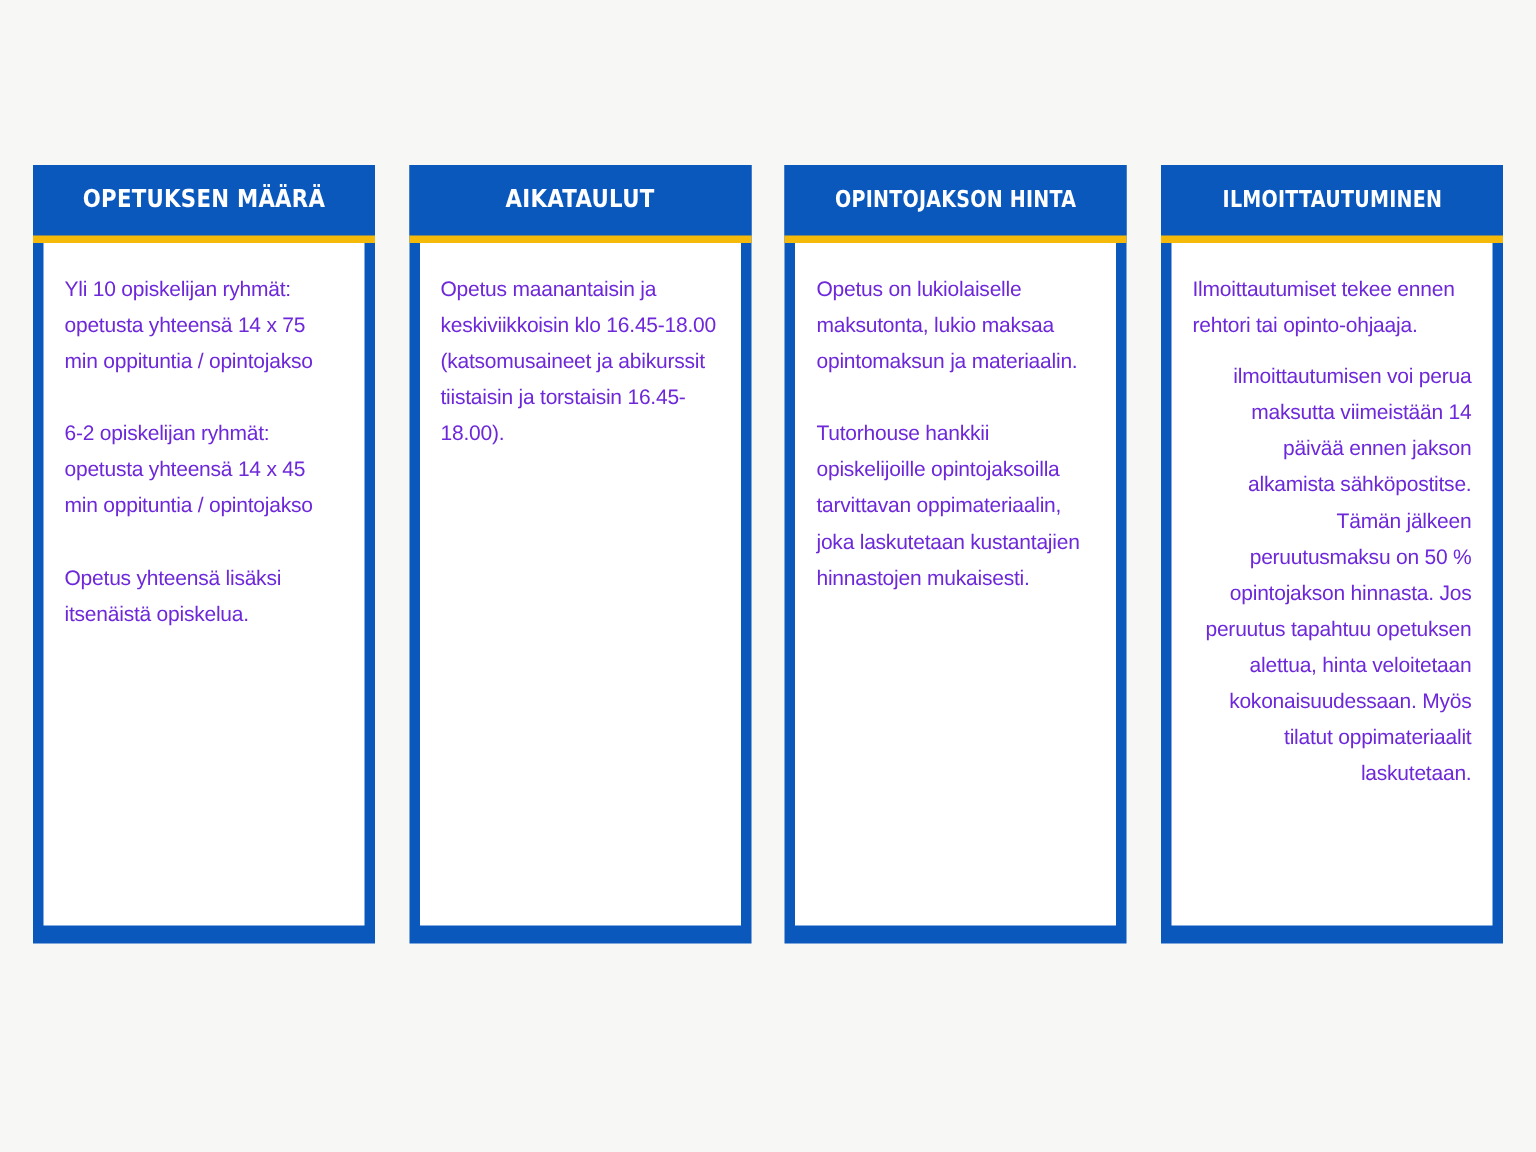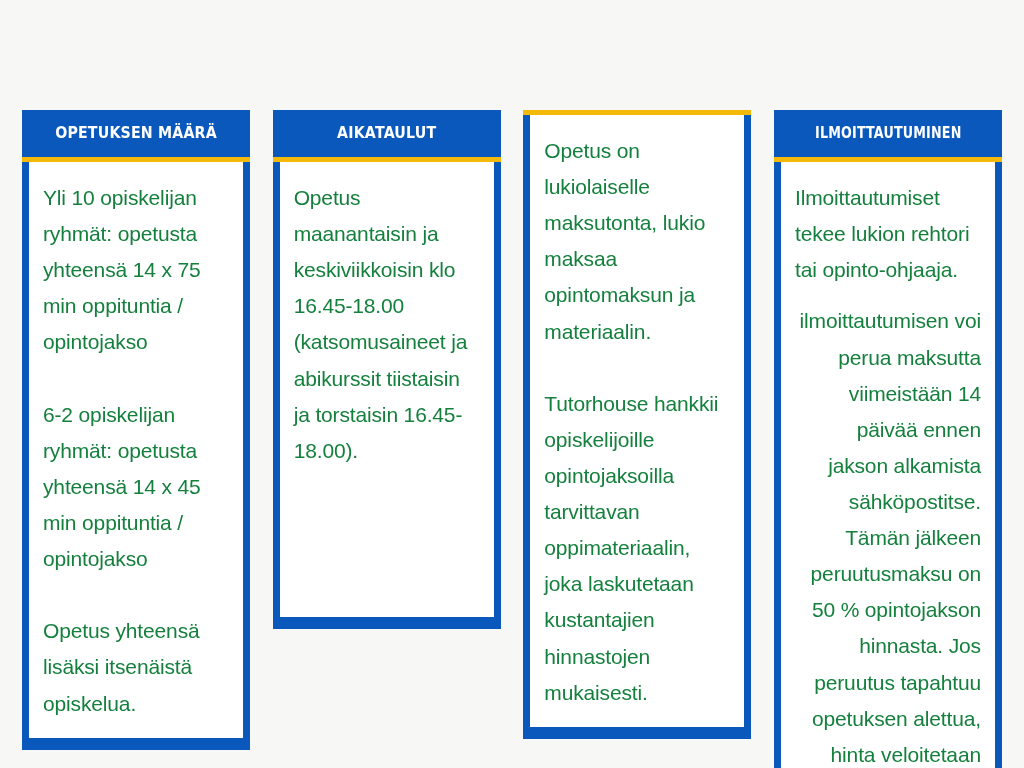--- a/index.html
+++ b/index.html
@@ -84,22 +84,22 @@
 
   .card-body {
     background: #ffffff;
     padding: 18px 14px 16px 14px;
     box-sizing: border-box;
     min-height: 455px;
   }
 
   .card p {
     margin: 0;
-    color: #15803d;
-    font-size: 21px;
+    color: #6d28d9;
+    font-size: 14px;
     line-height: 1.72;
     letter-spacing: -0.15px;
   }
 
   .card p + p {
     margin-top: 1.72em;
   }
 
   .card p + p.tight {
     margin-top: 0.72em;
@@ -132,36 +132,39 @@
       </div>
       <div class="divider"></div>
       <div class="card-body-wrap">
         <div class="card-body">
           <p>Opetus maanantaisin ja keskiviikkoisin klo 16.45-18.00 (katsomusaineet ja abikurssit tiistaisin ja torstaisin 16.45-18.00).</p>
         </div>
       </div>
     </div>
 
     <div class="card">
+      <div class="card-header">
+        <div class="card-title t-long">OPINTOJAKSON HINTA</div>
+      </div>
       <div class="divider"></div>
       <div class="card-body-wrap">
         <div class="card-body">
           <p>Opetus on lukiolaiselle maksutonta, lukio maksaa opintomaksun ja materiaalin.</p>
           <p>Tutorhouse hankkii opiskelijoille opintojaksoilla tarvittavan oppimateriaalin, joka laskutetaan kustantajien hinnastojen mukaisesti.</p>
         </div>
       </div>
     </div>
 
     <div class="card">
       <div class="card-header">
         <div class="card-title t-long">ILMOITTAUTUMINEN</div>
       </div>
       <div class="divider"></div>
       <div class="card-body-wrap">
         <div class="card-body">
-          <p>Ilmoittautumiset tekee lukion rehtori tai opinto-ohjaaja.</p>
+          <p>Ilmoittautumiset tekee ennen rehtori tai opinto-ohjaaja.</p>
           <p class="tight">ilmoittautumisen voi perua maksutta viimeistään 14 päivää ennen jakson alkamista sähköpostitse. Tämän jälkeen peruutusmaksu on 50 % opintojakson hinnasta. Jos peruutus tapahtuu opetuksen alettua, hinta veloitetaan kokonaisuudessaan. Myös tilatut oppimateriaalit laskutetaan.</p>
         </div>
       </div>
     </div>
 
   </div>
 </div>
 
 </body></html>

